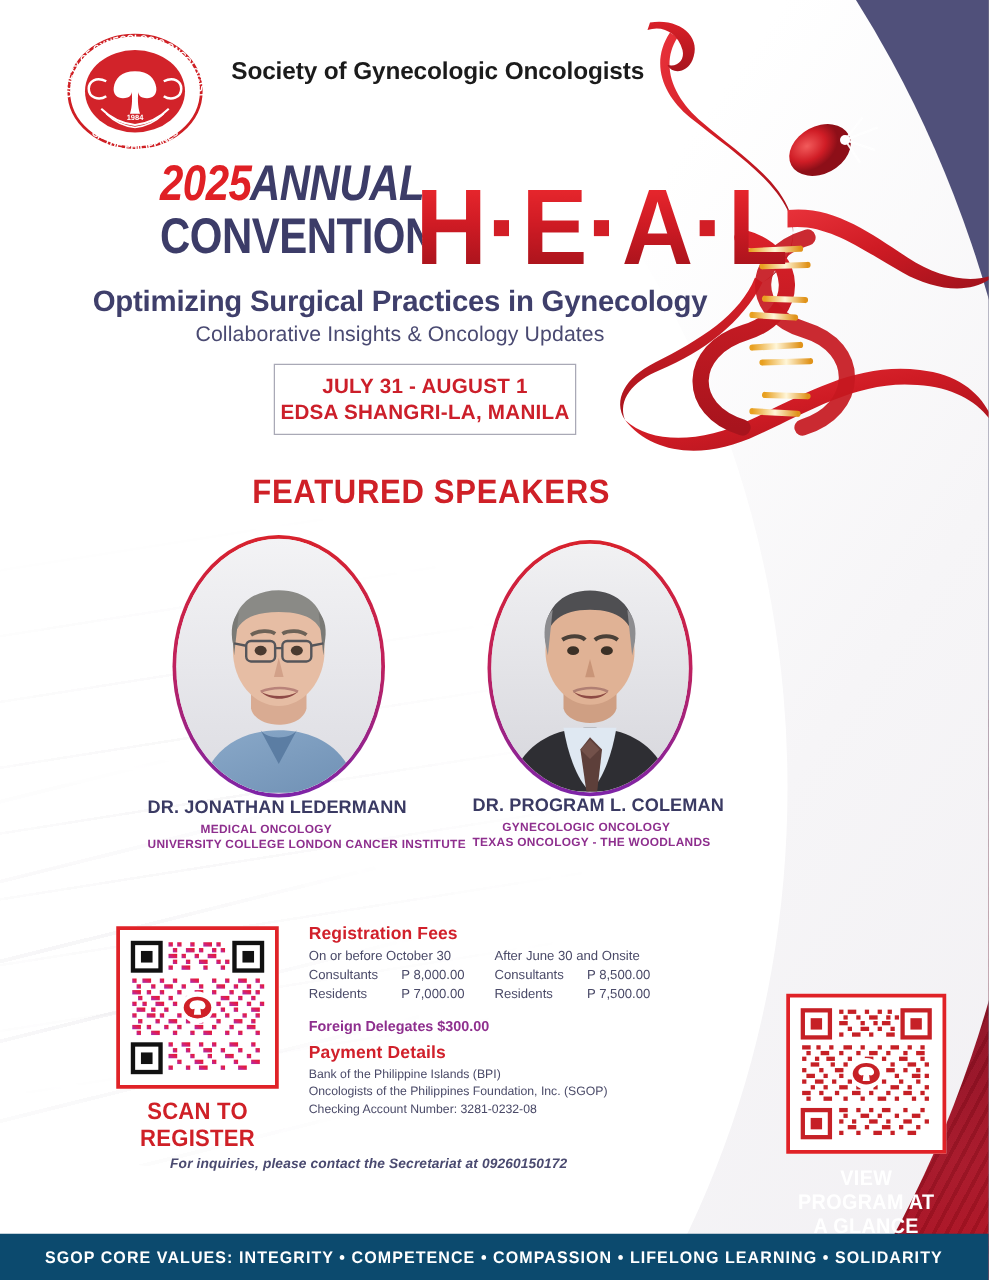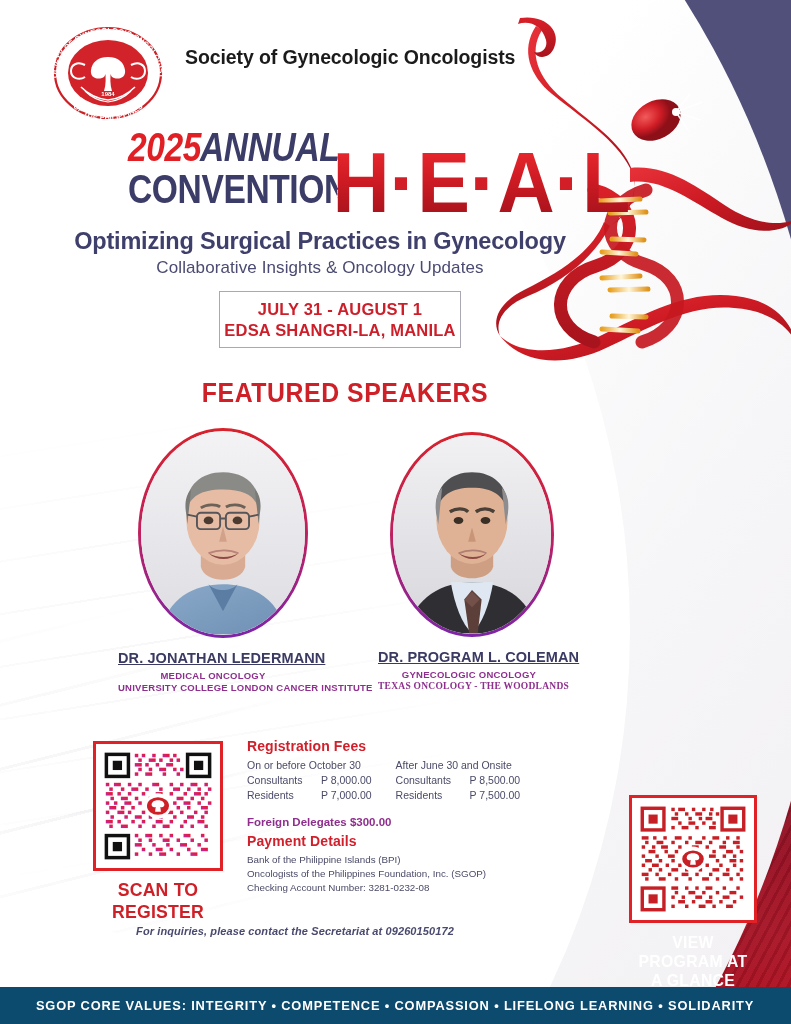--- a/index.html
+++ b/index.html
@@ -156,31 +156,31 @@
   .ring{
     width:170px;height:210px;border-radius:50%;padding:3px;
     background:linear-gradient(180deg,#d8222c 0%,#c0215c 48%,#7d24a8 100%);
   }
   .ring.b{width:164px;height:205px;}
   .photo{
     width:100%;height:100%;border-radius:50%;overflow:hidden;
     background:#f2f2f4;position:relative;
   }
   .spk-name{
-    margin-top:12px;font-size:14.5px;font-weight:bold;color:#3a3a63;
-    letter-spacing:.1px;white-space:nowrap;text-decoration:underline;
+    font-size:14.5px;font-weight:bold;color:#3a3a63;
+    letter-spacing:.1px;white-space:nowrap;
   }
   .spk.a .spk-name{margin-left:-20px;}
   .spk.b .spk-name{margin-left:-12px;}
   .spk-sub{font-size:9.5px;font-weight:bold;color:#8e2f8e;letter-spacing:.25px;margin-top:4px;white-space:nowrap;}
   .spk.a .spk-sub{margin-left:-20px;}
   .spk.b .spk-sub{margin-left:-12px;}
   .spk-sub2{font-size:9.5px;font-weight:bold;color:#8e2f8e;letter-spacing:.25px;margin-top:1px;white-space:nowrap;}
   .spk.a .spk-sub2{margin-left:-20px;}
-  .spk.b .spk-sub2{margin-left:-12px;font-family:Liberation Serif, serif;}
+  .spk.b .spk-sub2{margin-left:-12px;}
 
   
   .qr-left{position:absolute;left:93px;top:741px;width:130px;}
   .qr-box{width:130px;height:130px;border:3px solid #e02227;background:#fff;padding:4px;}
   .scan-label{
     margin-top:8px;text-align:center;
     font-family:"Liberation Sans Narrow","Liberation Sans",sans-serif;
     font-size:19px;font-weight:bold;color:#cf2027;letter-spacing:.2px;
     transform:scaleX(.93);
   }

